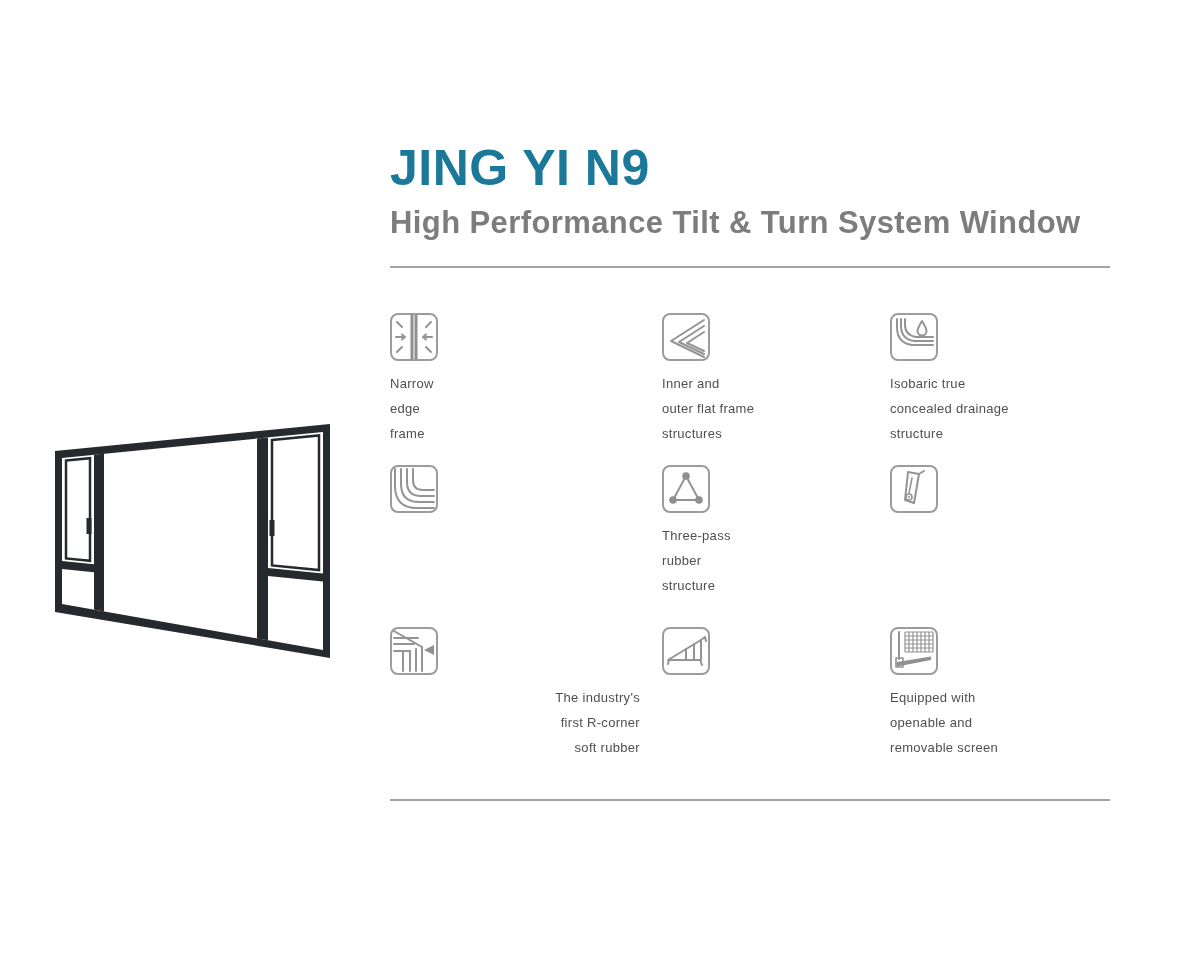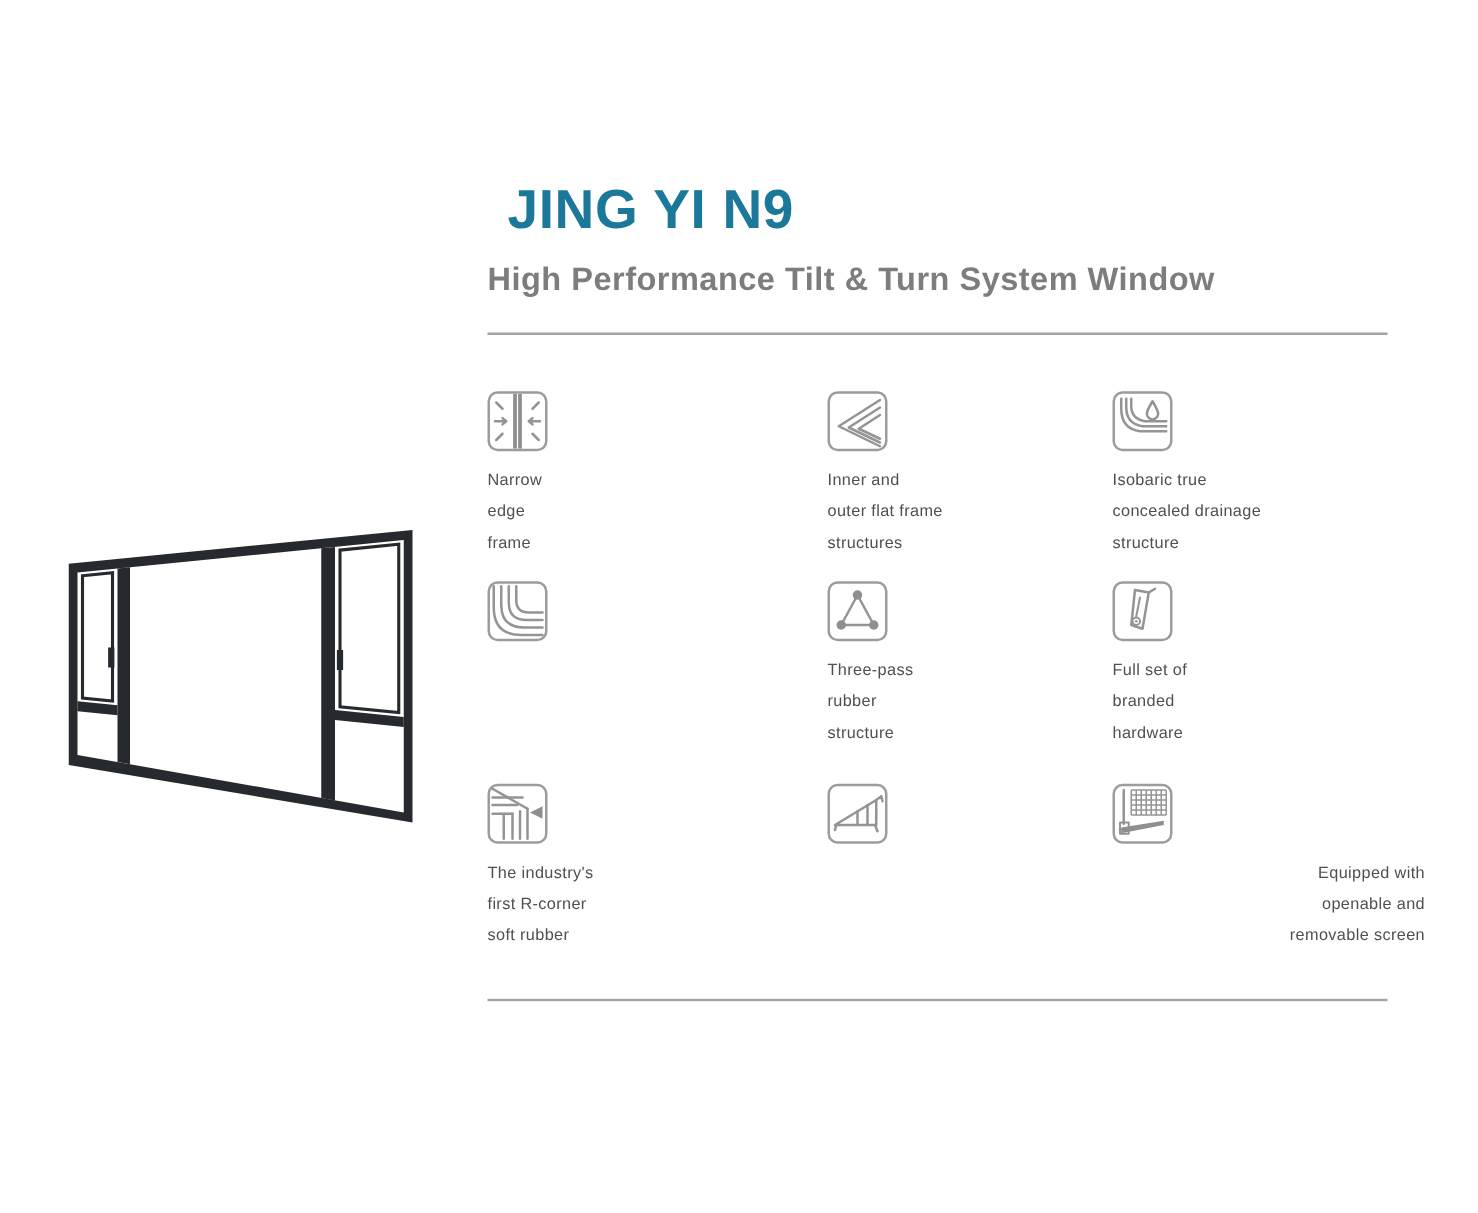--- a/index.html
+++ b/index.html
@@ -3,27 +3,27 @@
 <meta charset="utf-8">
 <style>
   html,body{margin:0;padding:0;}
   body{
     width:1182px;height:970px;position:relative;background:#ffffff;
     font-family:"Liberation Sans","DejaVu Sans",sans-serif;overflow:hidden;
   }
   .abs{position:absolute;}
   
   .title{
-    left:406px;top:142px;
-    font-size:44px;font-weight:700;letter-spacing:0.5px;
+    left:390px;top:142px;
+    font-size:50px;font-weight:700;letter-spacing:0.5px;
     color:#1b7899;line-height:52px;
   }
   .subtitle{
     left:390px;top:205px;
-    font-size:26px;font-weight:700;letter-spacing:0.4px;
+    font-size:31px;font-weight:700;letter-spacing:0.4px;
     color:#7d7d7d;line-height:36px;text-align:center;
   }
   .divider{
     left:390px;width:720px;height:0;
     border-top:2px solid #a3a3a3;
   }
   .divider.top{top:266px;}
   .divider.bottom{top:799px;}
   
   .feature{width:250px;}
@@ -136,26 +136,23 @@
 <div class="abs feature" style="left:890px;top:465px;">
   <div class="icon-box">
     <svg width="44" height="44" viewBox="0 0 44 44">
       <path class="ic" d="M16,5 L27,7 L22,36 L13,33 Z"></path>
       <path class="ic" d="M27,7 L32,4"></path>
       <path class="ic" style="stroke-width:1.6" d="M20,11 L17,26"></path>
       <circle class="ic" style="stroke-width:1.6" cx="17" cy="30" r="3"></circle>
       <circle class="ic-fill" cx="17" cy="30" r="1"></circle>
     </svg>
   </div>
-  <span class="feature-label">Full set of
-branded
-hardware</span>
 </div>
 
-<div class="abs feature" style="left:390px;top:627px;">
+<div class="abs feature" style="left:390px;top:627px;text-align:right;">
   <div class="icon-box">
     <svg width="44" height="44" viewBox="0 0 44 44">
       <path class="ic" d="M2,9 H26 M2,15 H22"></path>
       <path class="ic" d="M2,2 L30,18"></path>
       <path class="ic" d="M30,18 V42 M24,20 V42 M18,22 V42"></path>
       <path class="ic" d="M2,22 H18 M11,22 V42"></path>
       <polygon class="ic-fill" points="42,16 42,26 32,21"></polygon>
     </svg>
   </div>
   <span class="feature-label">The industry's
@@ -167,21 +164,21 @@
   <div class="icon-box">
     <svg width="44" height="44" viewBox="0 0 44 44">
       <path class="ic" d="M4,31 L37,11 L37,31 Z"></path>
       <path class="ic" d="M22,20 V31 M30,15 V31"></path>
       <path class="ic" d="M37,11 L41,8 M41,8 L42,12"></path>
       <path class="ic" d="M5,31 L4,35 M36,31 L38,36"></path>
     </svg>
   </div>
 </div>
 
-<div class="abs feature" style="left:890px;top:627px;text-align:right;">
+<div class="abs feature" style="left:890px;top:627px;">
   <div class="icon-box">
     <svg width="44" height="44" viewBox="0 0 44 44">
       <path class="ic-thin" d="M13,3 V23 M17,3 V23 M21,3 V23 M25,3 V23 M29,3 V23 M33,3 V23 M37,3 V23 M41,3 V23"></path>
       <path class="ic-thin" d="M13,3 H41 M13,7 H41 M13,11 H41 M13,15 H41 M13,19 H41 M13,23 H41"></path>
       <path class="ic" d="M7,3 V30"></path>
       <path class="ic-thin" d="M3,35 L38,29"></path>
       <rect class="ic" style="stroke-width:1.6" x="4" y="29" width="7" height="9"></rect>
       <polygon class="ic-fill" points="5,33 39,27.5 39,31 5,37.5"></polygon>
     </svg>
   </div>

